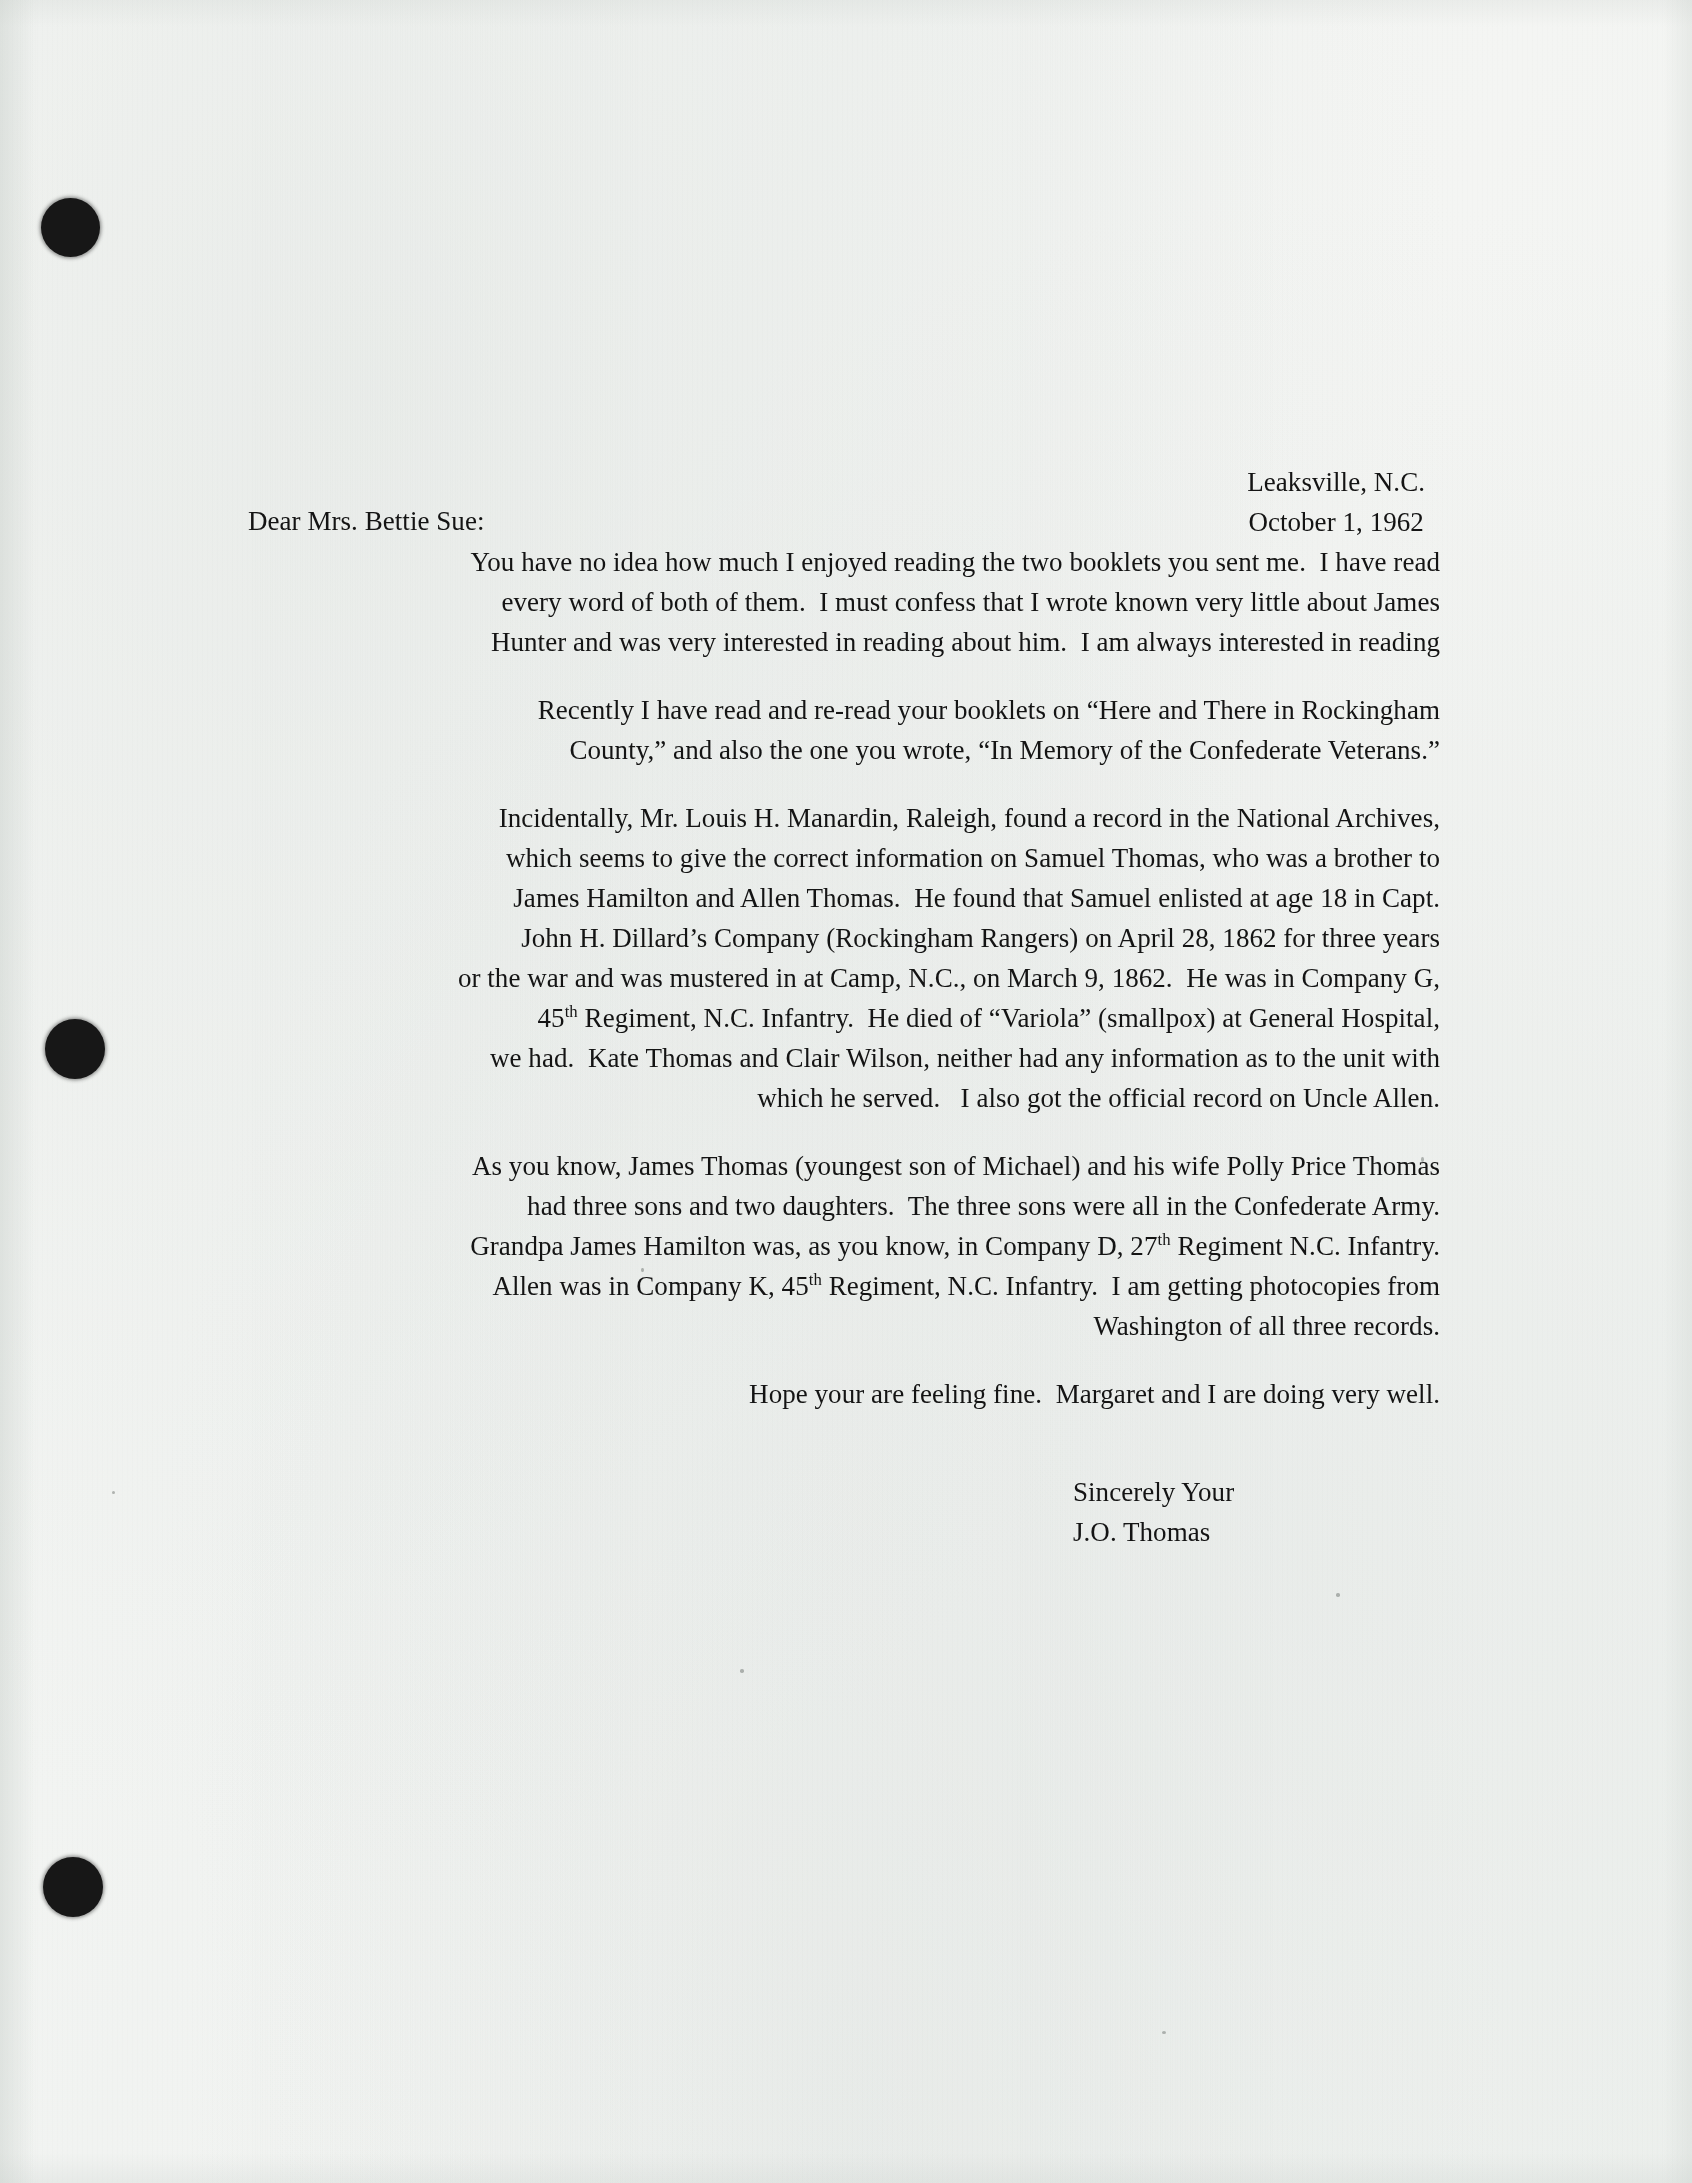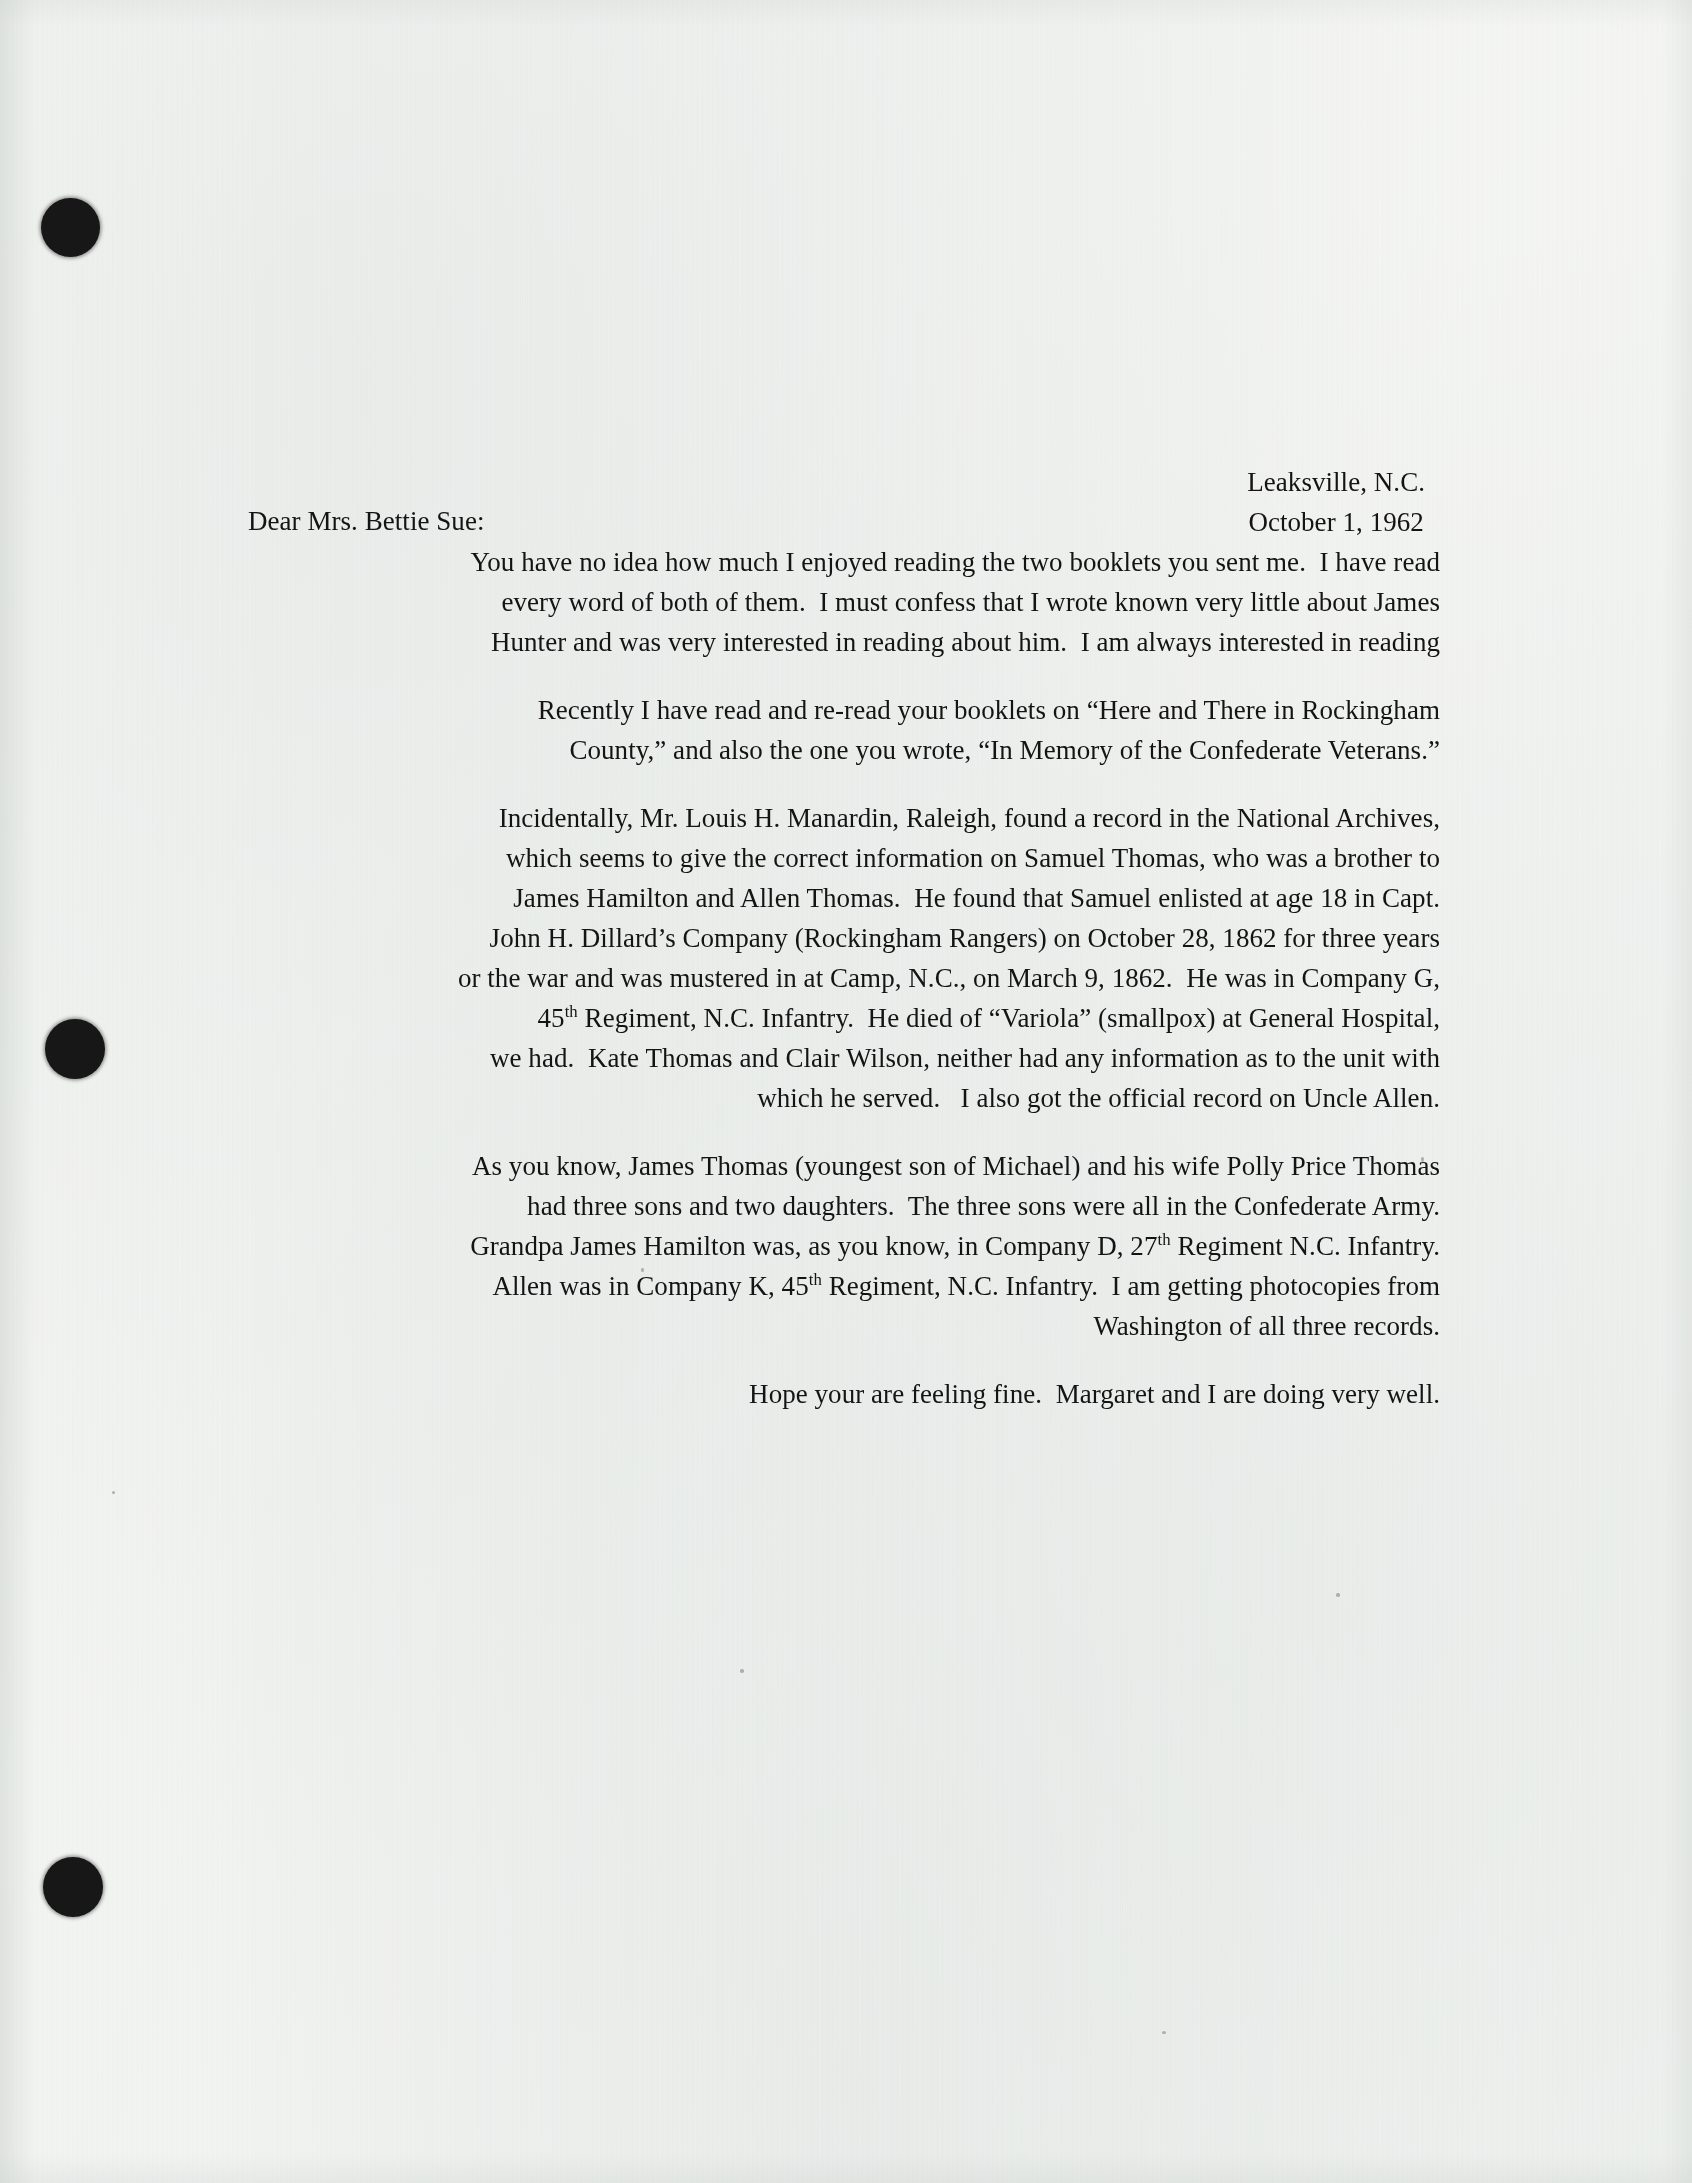--- a/index.html
+++ b/index.html
@@ -138,34 +138,38 @@
           <div class="letter-line">Hunter and was very interested in reading about him.  I am always interested in reading</div>
         </div>
         <div class="paragraph">
           <div class="letter-line">Recently I have read and re-read your booklets on “Here and There in Rockingham</div>
           <div class="letter-line">County,” and also the one you wrote, “In Memory of the Confederate Veterans.”</div>
         </div>
         <div class="paragraph">
           <div class="letter-line">Incidentally, Mr. Louis H. Manardin, Raleigh, found a record in the National Archives,</div>
           <div class="letter-line">which seems to give the correct information on Samuel Thomas, who was a brother to</div>
           <div class="letter-line">James Hamilton and Allen Thomas.  He found that Samuel enlisted at age 18 in Capt.</div>
-          <div class="letter-line">John H. Dillard’s Company (Rockingham Rangers) on October 28, 1862 for three years</div>
+          <div class="letter-line">John H. Dillard’s Company (Rockingham Rangers) on April 28, 1862 for three years</div>
           <div class="letter-line">or the war and was mustered in at Camp, N.C., on March 9, 1862.  He was in Company G,</div>
           <div class="letter-line">45<sup>th</sup> Regiment, N.C. Infantry.  He died of “Variola” (smallpox) at General Hospital,</div>
           <div class="letter-line">we had.  Kate Thomas and Clair Wilson, neither had any information as to the unit with</div>
           <div class="letter-line">which he served.   I also got the official record on Uncle Allen.</div>
         </div>
         <div class="paragraph">
           <div class="letter-line">As you know, James Thomas (youngest son of Michael) and his wife Polly Price Thomas</div>
           <div class="letter-line">had three sons and two daughters.  The three sons were all in the Confederate Army.</div>
           <div class="letter-line">Grandpa James Hamilton was, as you know, in Company D, 27<sup>th</sup> Regiment N.C. Infantry.</div>
           <div class="letter-line">Allen was in Company K, 45<sup>th</sup> Regiment, N.C. Infantry.  I am getting photocopies from</div>
           <div class="letter-line">Washington of all three records.</div>
         </div>
         <div class="paragraph">
           <div class="letter-line">Hope your are feeling fine.  Margaret and I are doing very well.</div>
         </div>
       </div>
 
+    <div id="closing-block">
+      <div class="letter-line">Sincerely Your</div>
+      <div class="letter-line">J.O. Thomas</div>
+    </div>
 
   </div>
 </div>
 
 
 </body></html>

